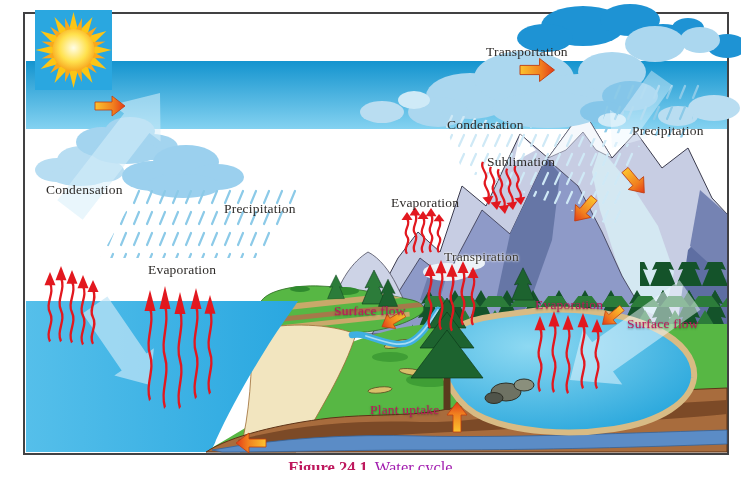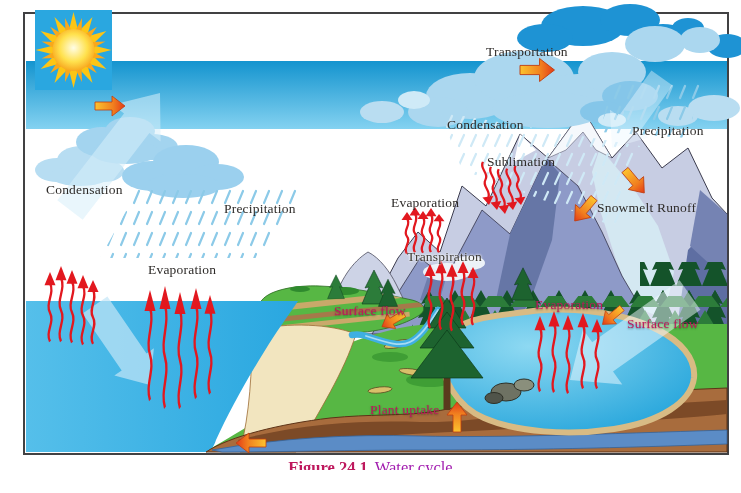--- a/index.html
+++ b/index.html
@@ -314,23 +314,22 @@
     </g>
   </svg>
 
   <div class="lbl" style="left:486px;top:44px">Transportation</div>
   <div class="lbl" style="left:46px;top:182px">Condensation</div>
   <div class="lbl" style="left:224px;top:201px">Precipitation</div>
   <div class="lbl" style="left:447px;top:117px">Condensation</div>
   <div class="lbl" style="left:632px;top:123px">Precipitation</div>
   <div class="lbl" style="left:487px;top:154px">Sublimation</div>
   <div class="lbl" style="left:391px;top:195px">Evaporation</div>
-  <div class="lbl" style="left:597px;top:200px">Snowmelt Runoff</div>
   <div class="lbl" style="left:148px;top:262px">Evaporation</div>
-  <div class="lbl outlined" style="left:407px;top:249px">Transpiration</div>
+  <div class="lbl outlined" style="left:444px;top:249px">Transpiration</div>
   <div class="lbl white" style="left:334px;top:303px">Surface flow</div>
   <div class="lbl white" style="left:535px;top:297px">Evaporation</div>
   <div class="lbl white" style="left:627px;top:316px">Surface flow</div>
   <div class="lbl white" style="left:370px;top:402px">Plant uptake</div>
 
   <div class="caption">
     <span class="fig">Figure 24.1</span><span class="cap">Water cycle</span>
   </div>
 </div>
 

